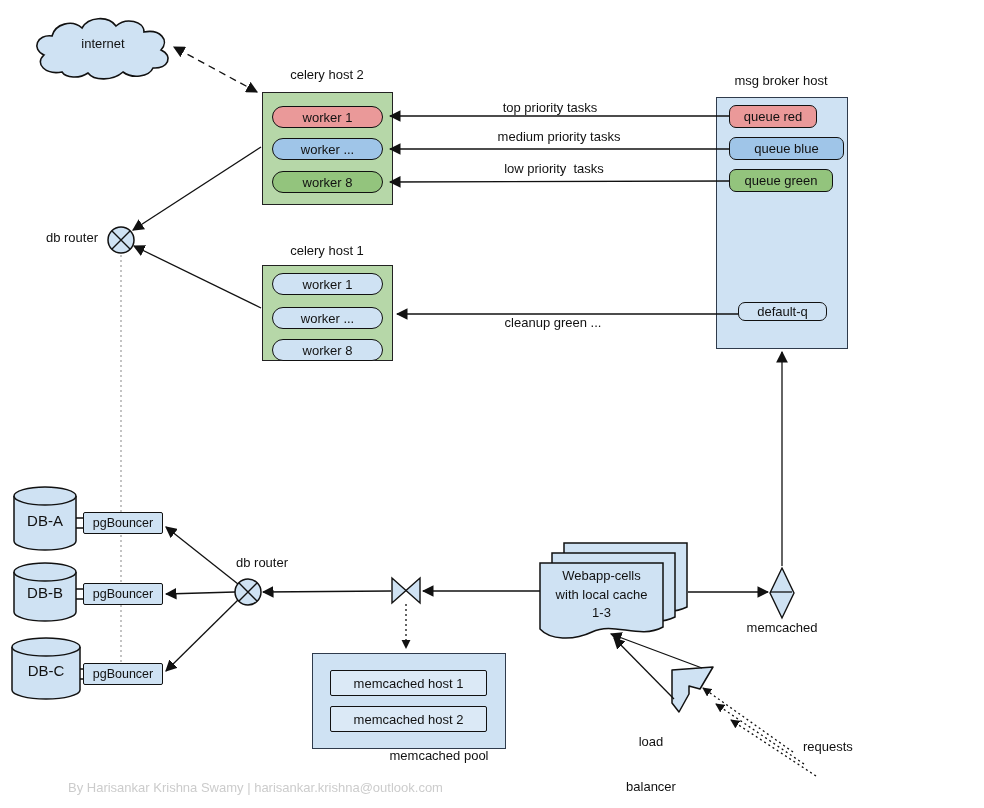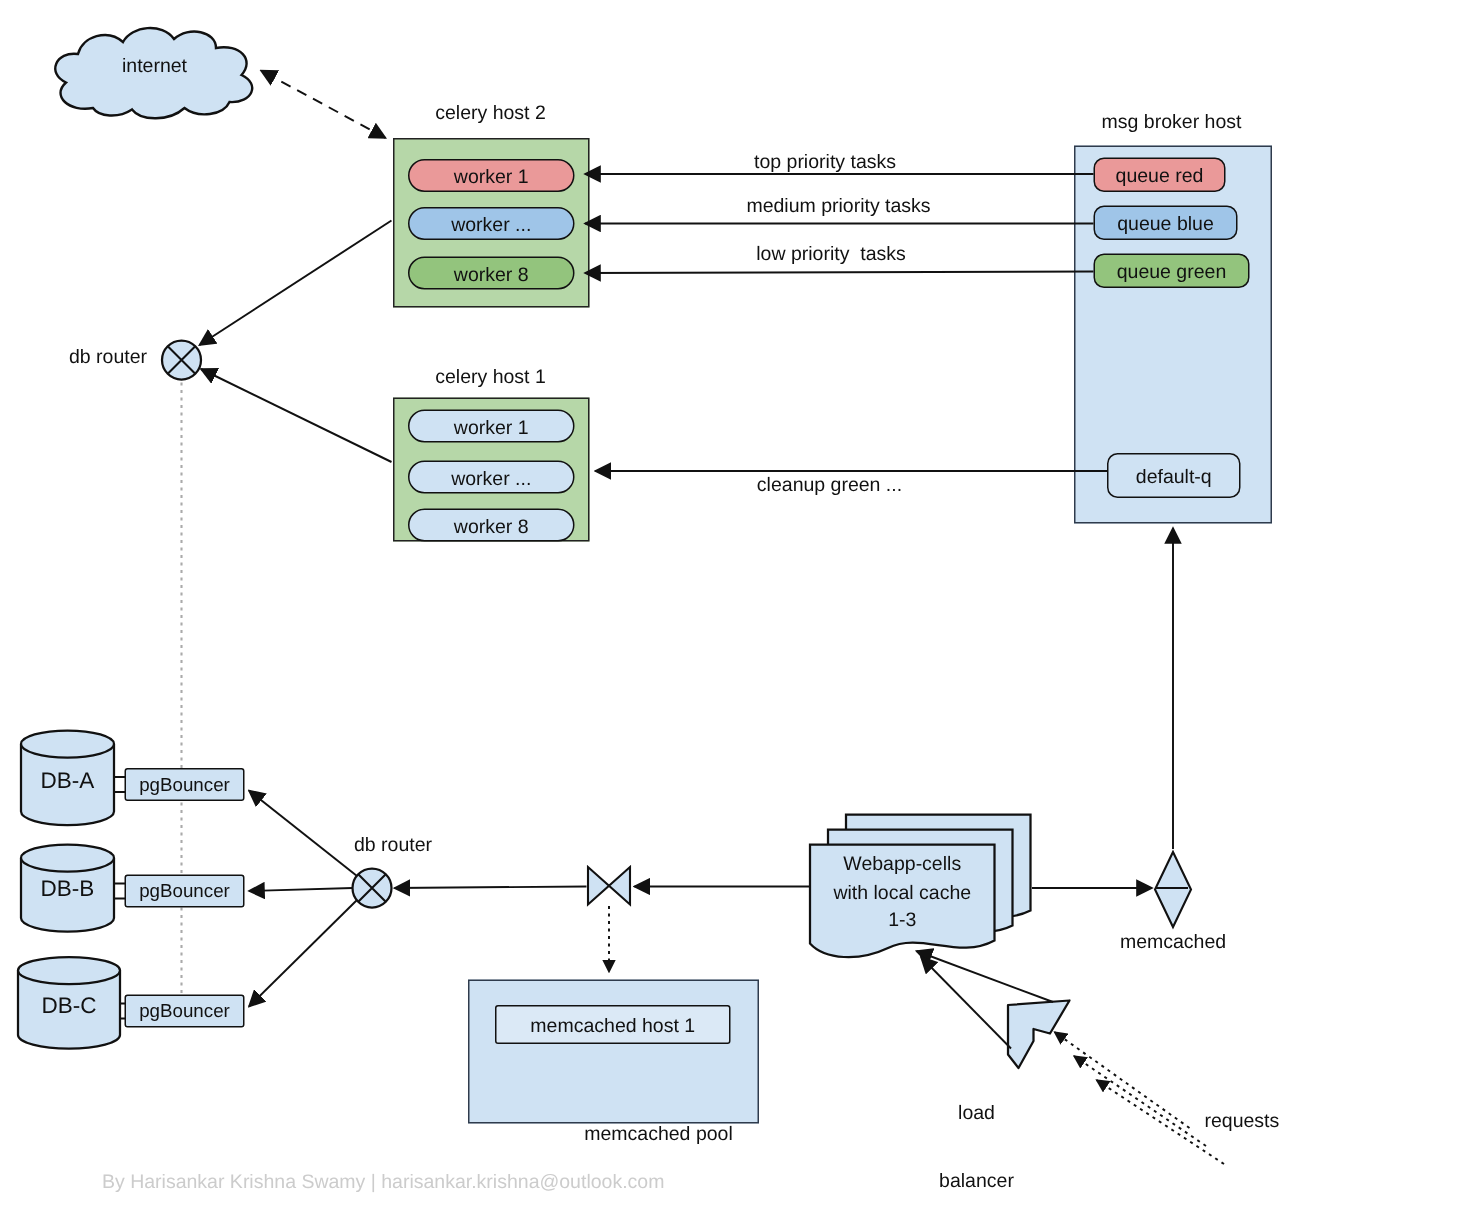--- a/index.html
+++ b/index.html
@@ -111,42 +111,45 @@
   <div class="pill bg-blue" style="left:272px;top:307px;width:111px;height:22px;">
       <span>worker ...</span>
     </div>
   <div class="pill bg-blue" style="left:272px;top:339px;width:111px;height:22px;">
       <span>worker 8</span>
     </div>
 
   <div class="pill q bg-red" style="left:729px;top:105px;width:88px;height:23px;">
       <span>queue red</span>
     </div>
-  <div class="pill q bg-dblue" style="left:729px;top:137px;width:96px;height:23px;">
+  <div class="pill q bg-dblue" style="left:729px;top:137px;width:115px;height:23px;">
       <span>queue blue</span>
     </div>
   <div class="pill q bg-green" style="left:729px;top:169px;width:104px;height:23px;">
       <span>queue green</span>
     </div>
-  <div class="pill q bg-blue" style="left:738px;top:302px;width:89px;height:30px;">
+  <div class="pill q bg-blue" style="left:738px;top:302px;width:89px;height:19px;">
       <span>default-q</span>
     </div>
 
   <div class="pill rect bg-blue" style="left:83px;top:512px;width:80px;height:22px;">
       <span>pgBouncer</span>
     </div>
   <div class="pill rect bg-blue" style="left:83px;top:583px;width:80px;height:22px;">
       <span>pgBouncer</span>
     </div>
   <div class="pill rect bg-blue" style="left:83px;top:663px;width:80px;height:22px;">
       <span>pgBouncer</span>
     </div>
 
   <div class="pill rect bg-inner" style="left:330px;top:670px;width:157px;height:26px;font-size:13px;">
       <span>memcached host 1</span>
+    </div>
+  <div class="pill rect bg-inner" style="left:330px;top:706px;width:157px;height:26px;font-size:13px;">
+      <span>memcached host 2</span>
     </div>
 
   <div class="lbl ctr" style="left:103px;top:37px;">internet</div>
   <div class="lbl ctr" style="left:327px;top:68px;">celery host 2</div>
   <div class="lbl ctr" style="left:781px;top:74px;">msg broker host</div>
   <div class="lbl ctr" style="left:327px;top:244px;">celery host 1</div>
 
   <div class="lbl ctr" style="left:550px;top:101px;">top priority tasks</div>
   <div class="lbl ctr" style="left:559px;top:130px;">medium priority tasks</div>
   <div class="lbl ctr" style="left:554px;top:162px;">low priority  tasks</div>

